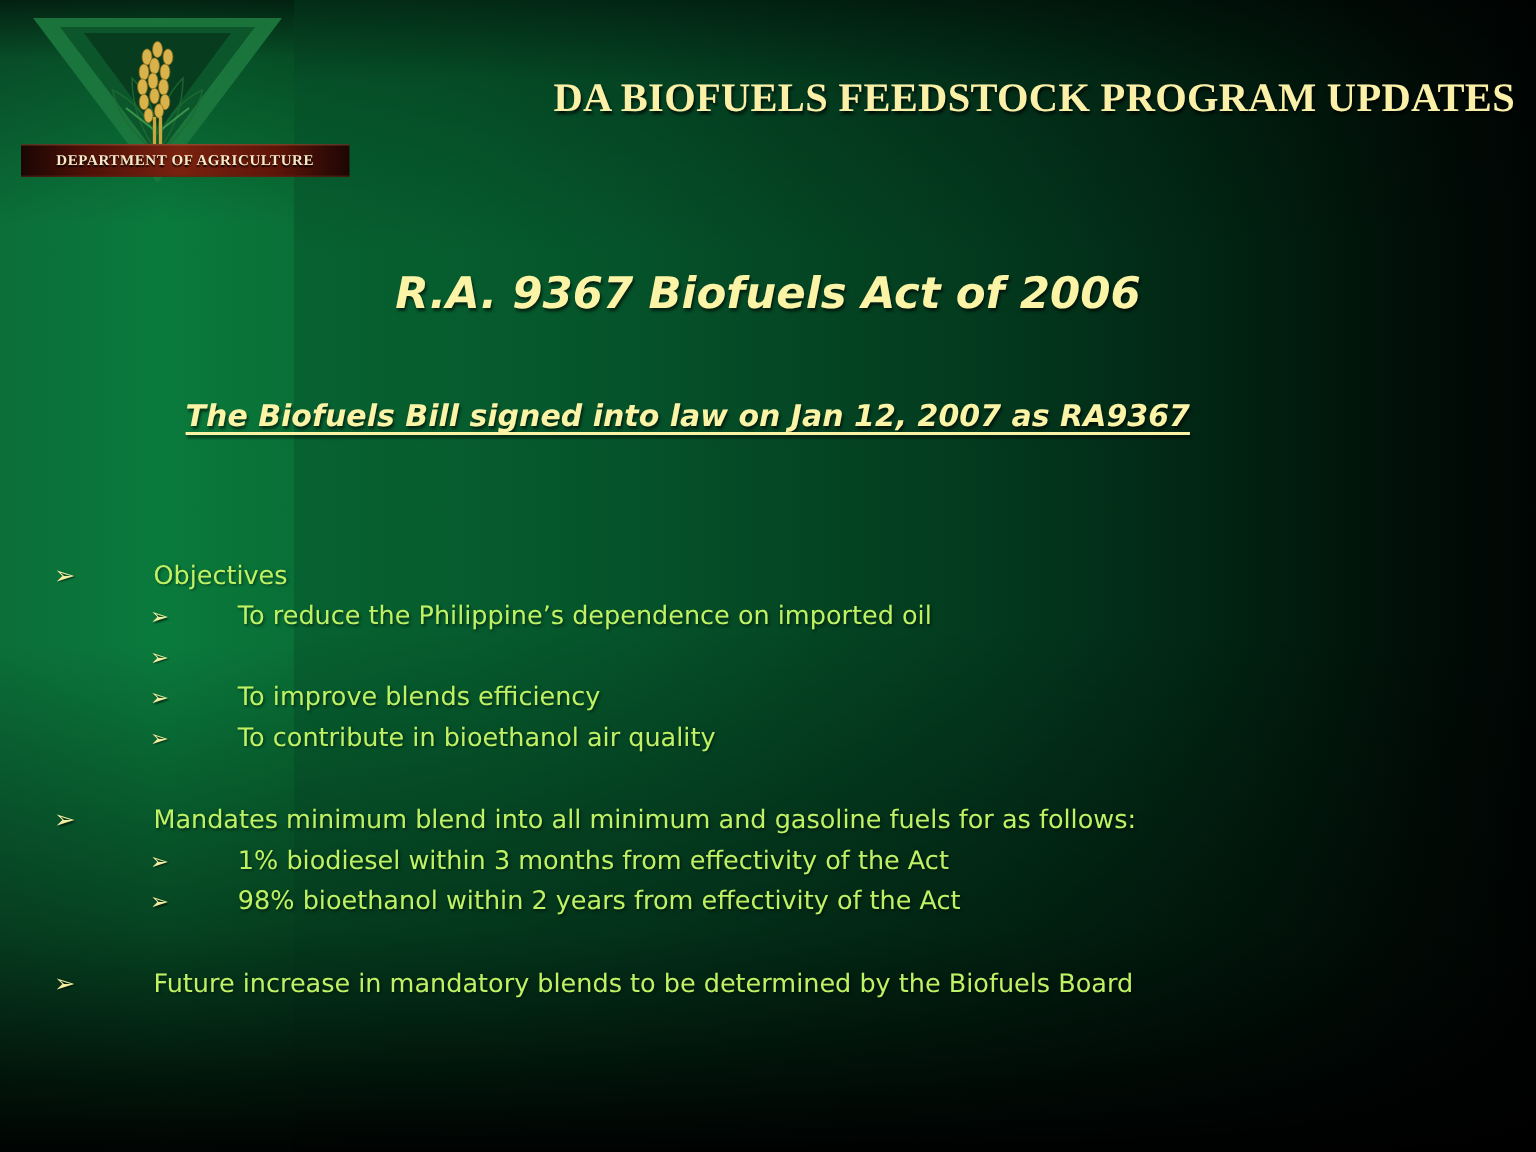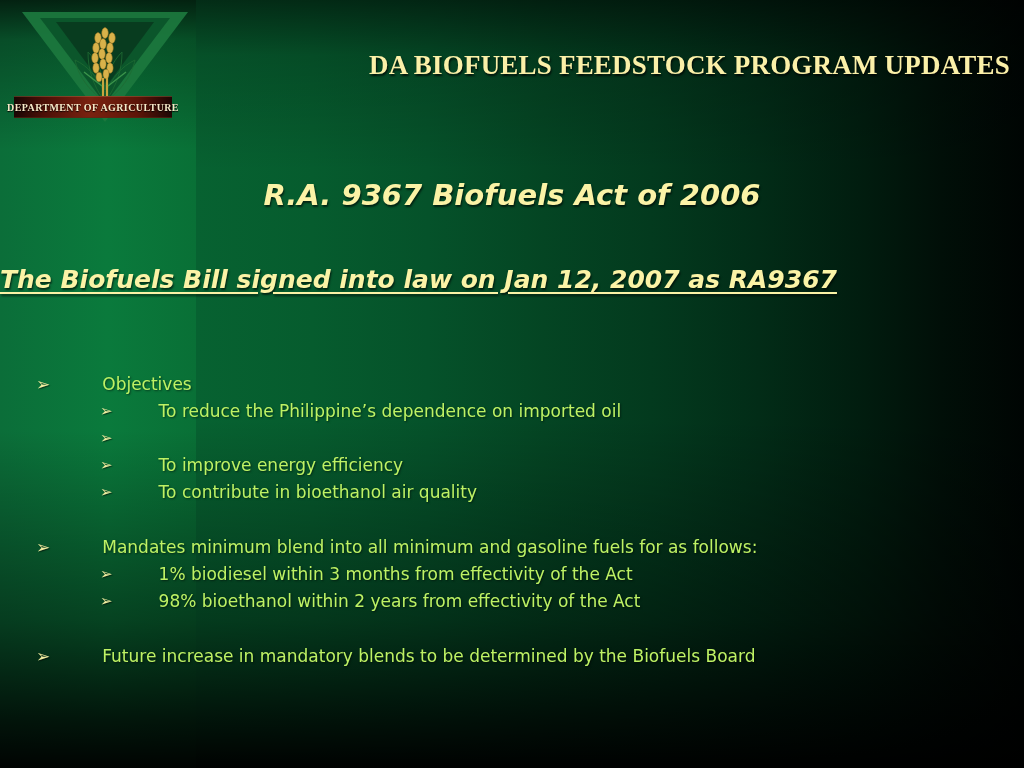--- a/index.html
+++ b/index.html
@@ -83,21 +83,21 @@
   .logo-tri-core {
     position:absolute; left:42px; top:12px;
     width:0; height:0;
     border-left:49px solid transparent;
     border-right:49px solid transparent;
     border-top:66px solid rgba(8,58,30,0.9);
   }
   .logo-wheat { position:absolute; left:58px; top:14px; width:66px; height:82px; }
   .logo-banner {
     position:absolute; left:0px; top:86px;
-    width:158px; height:22px;
+    width:219px; height:22px;
     background:linear-gradient(to right,#1a0604 0%,#4a0f07 18%,#7a2210 48%,#5d1508 78%,#1d0604 100%);
     border-top:1px solid rgba(190,140,90,0.35);
     border-bottom:1px solid rgba(90,40,20,0.6);
     display:flex; align-items:center; justify-content:center;text-align:center;
   }
   .logo-banner-text {
     font-family:"Liberation Serif", serif;
     font-weight:bold;
     font-size:10px;
     letter-spacing:0.4px;
@@ -129,24 +129,24 @@
     font-weight:bold; font-style:italic;
     font-size:29px;
     color:#fbf3a6;
     text-underline-offset:5px;
     text-shadow:1px 2px 2px rgba(0,0,0,0.6);
     white-space:nowrap;
   }
   .heading2 {
     position:absolute; left:0; top:265px;
     width:917px;
-    text-align:left;
+    text-align:center;
     font-family:"DejaVu Sans", sans-serif;
     font-weight:bold; font-style:italic;
-    font-size:25px;
+    font-size:20px;
     color:#fbf3a6;
     text-decoration:underline;
     text-underline-offset:4px;
     text-shadow:1px 2px 2px rgba(0,0,0,0.6);
     white-space:nowrap;
   }
 
   
   .body-list {
     position:absolute; left:0; top:373px;
@@ -243,21 +243,21 @@
       </div>
       <div class="bullet-row lvl2">
         <span class="bullet-marker">➢</span>
         <span class="bullet-text">To reduce the Philippine’s dependence on imported oil</span>
       </div>
       <div class="bullet-row lvl2">
         <span class="bullet-marker">➢</span>
       </div>
       <div class="bullet-row lvl2">
         <span class="bullet-marker">➢</span>
-        <span class="bullet-text">To improve energy efficiency</span>
+        <span class="bullet-text">To improve blends efficiency</span>
       </div>
       <div class="bullet-row lvl2">
         <span class="bullet-marker">➢</span>
         <span class="bullet-text">To contribute in bioethanol air quality</span>
       </div>
       <div class="bullet-row lvl1 spacer-before">
         <span class="bullet-marker">➢</span>
         <span class="bullet-text">Mandates minimum blend into all minimum and gasoline fuels for as follows:</span>
       </div>
       <div class="bullet-row lvl2">

